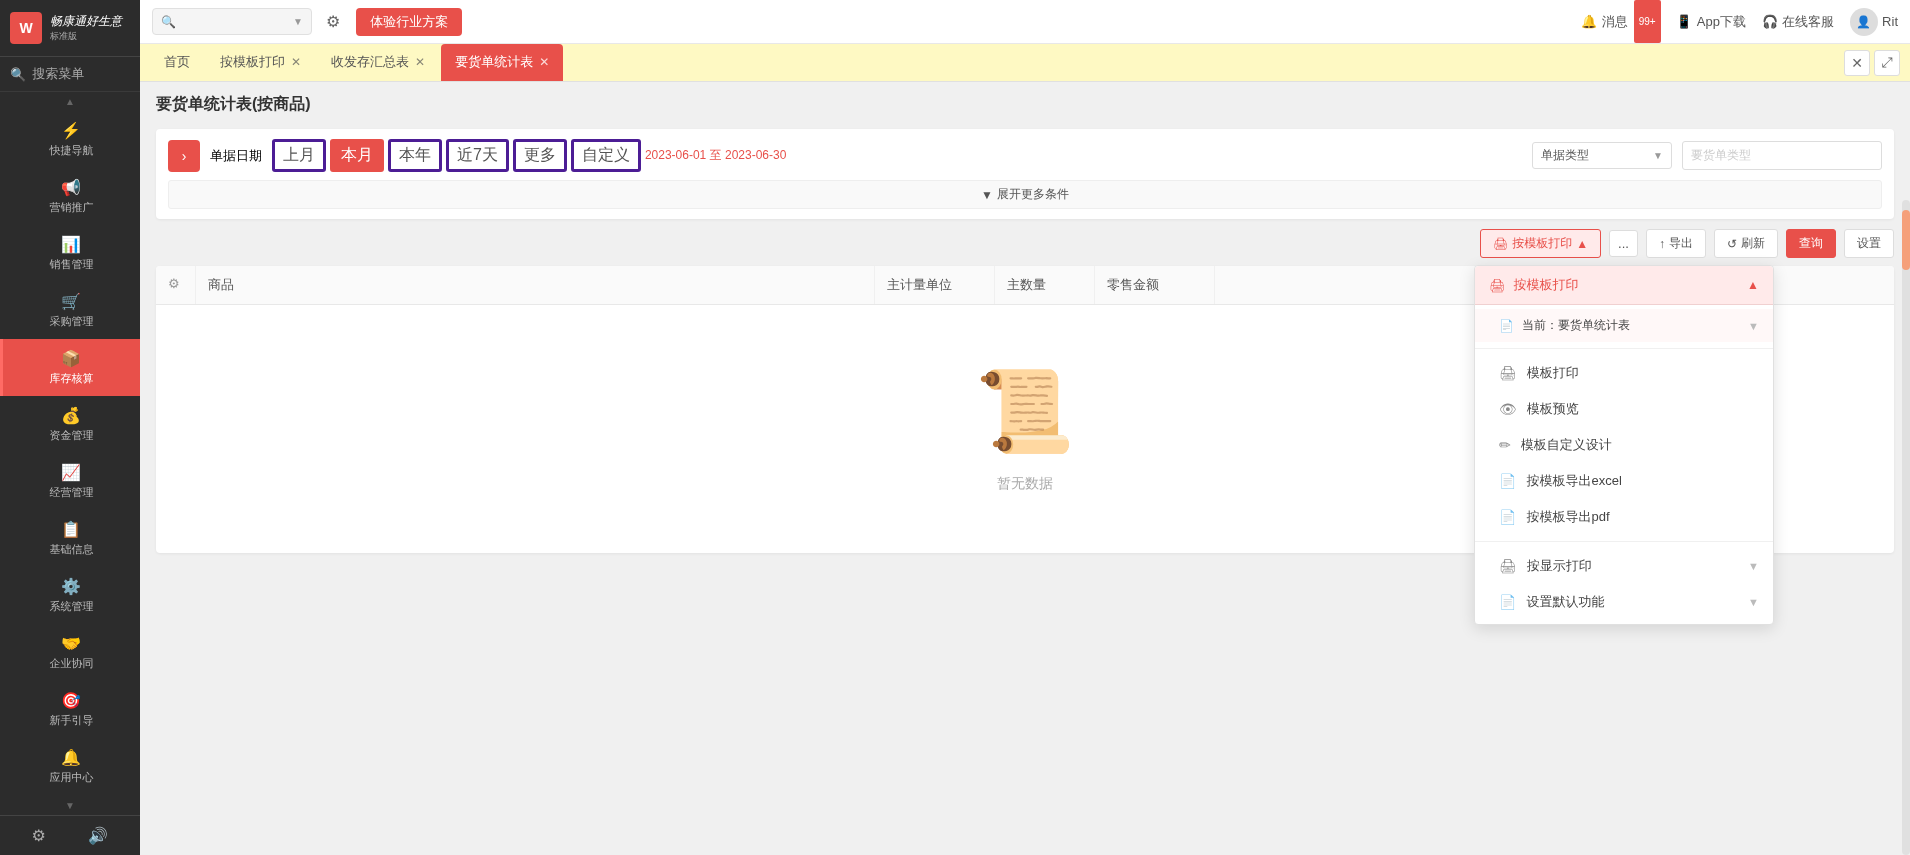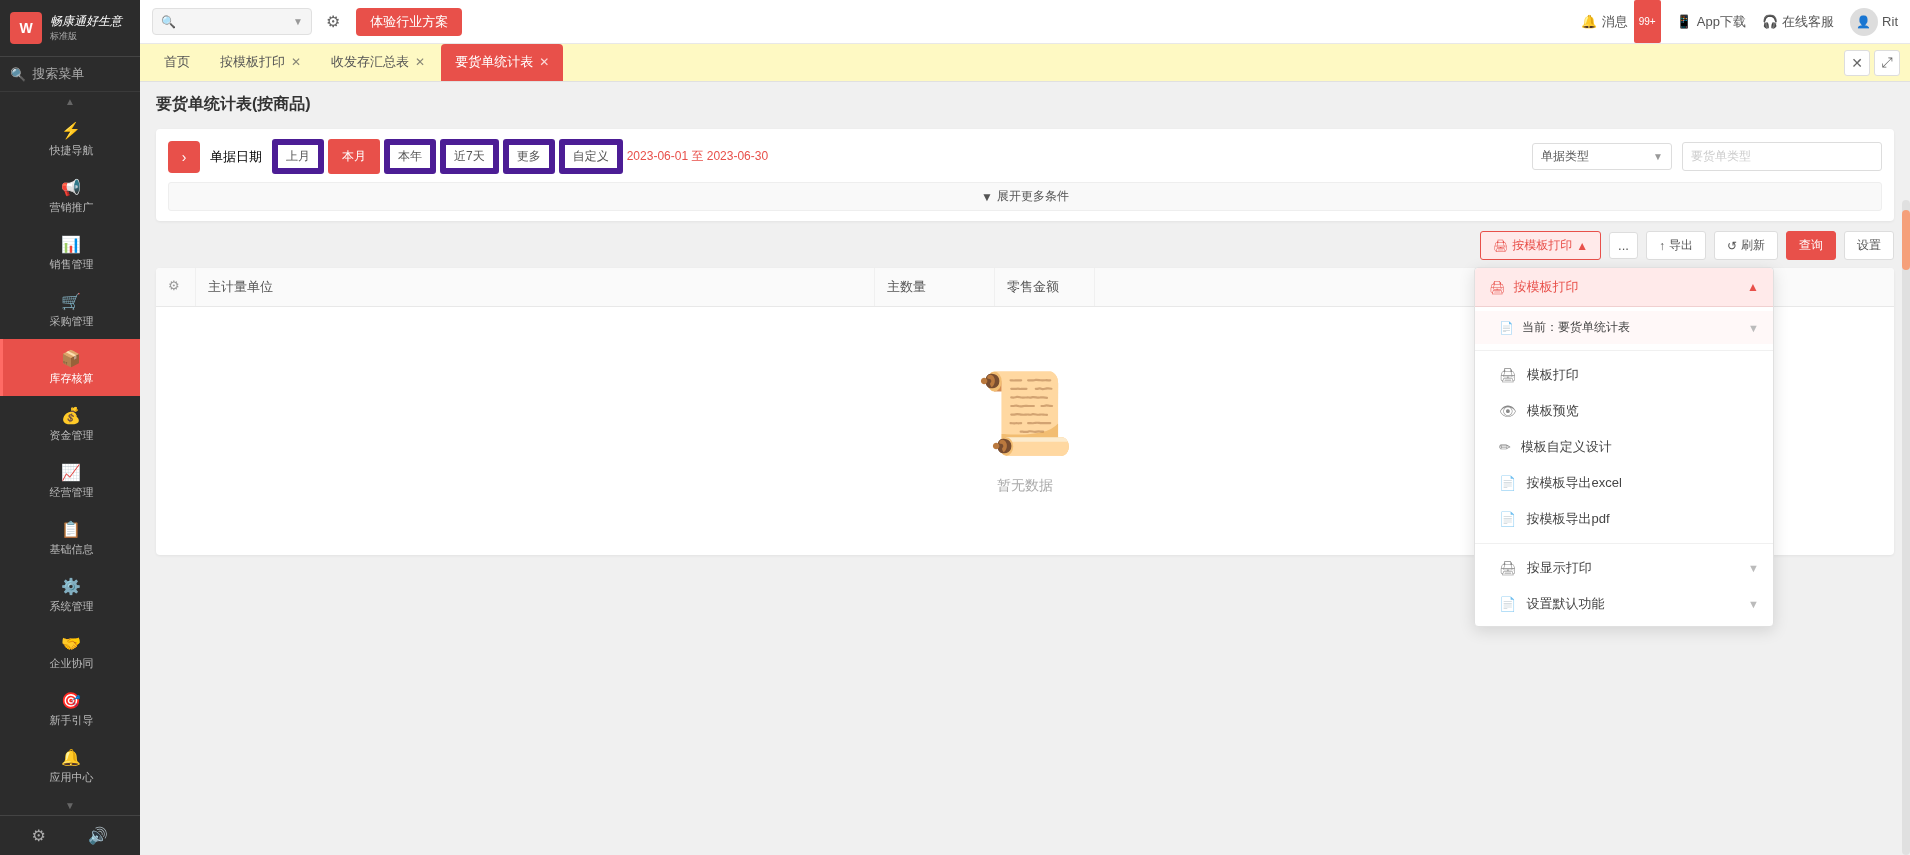--- a/index.html
+++ b/index.html
@@ -266,25 +266,25 @@
       font-size: 13px;
       white-space: nowrap;
     }
     .date-btns {
       display: flex;
       gap: 4px;
       align-items: center;
     }
     .date-btn {
       padding: 3px 8px;
-      border: 6px solid #4c1d95;
+      border: 3px solid #4c1d95;
       border-radius: 3px;
       background: #fff;
       color: #555;
-      font-size: 12px;
+      font-size: 16px;
       cursor: pointer;
     }
     .date-btn.active {
       background: #e8504a;
       color: #fff;
       border-color: #e8504a;
     }
     .date-range-text {
       color: #e8504a;
       font-size: 12px;
@@ -746,20 +746,23 @@
         </div>
       </div>
     </div>
 
     <div class="data-table">
       <div class="table-header">
         <div class="th">
           <span class="settings-icon">⚙</span>
         </div>
         <div class="th">
+          <span>商品</span>
+        </div>
+        <div class="th">
           <span>主计量单位</span>
         </div>
         <div class="th">
           <span>主数量</span>
         </div>
         <div class="th">
           <span>零售金额</span>
         </div>
         <div class="th"></div>
       </div>

